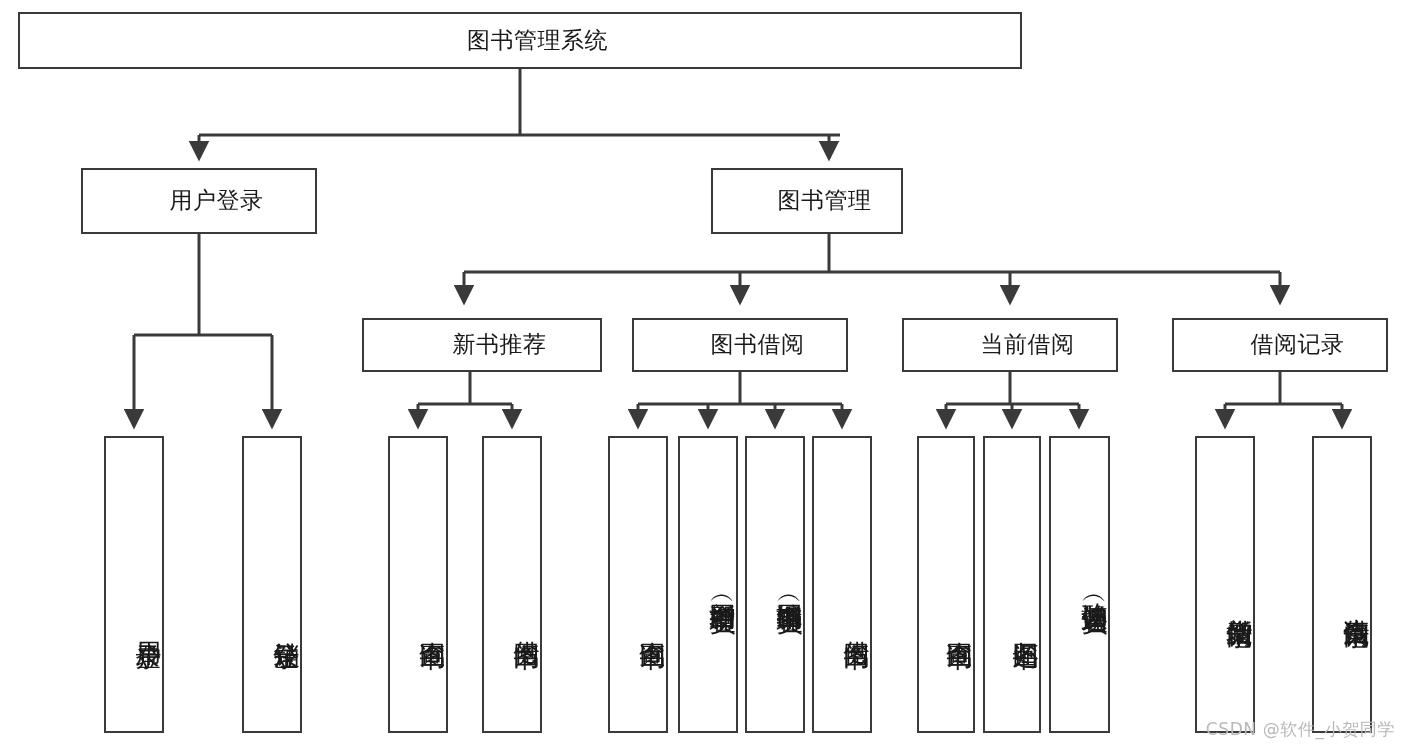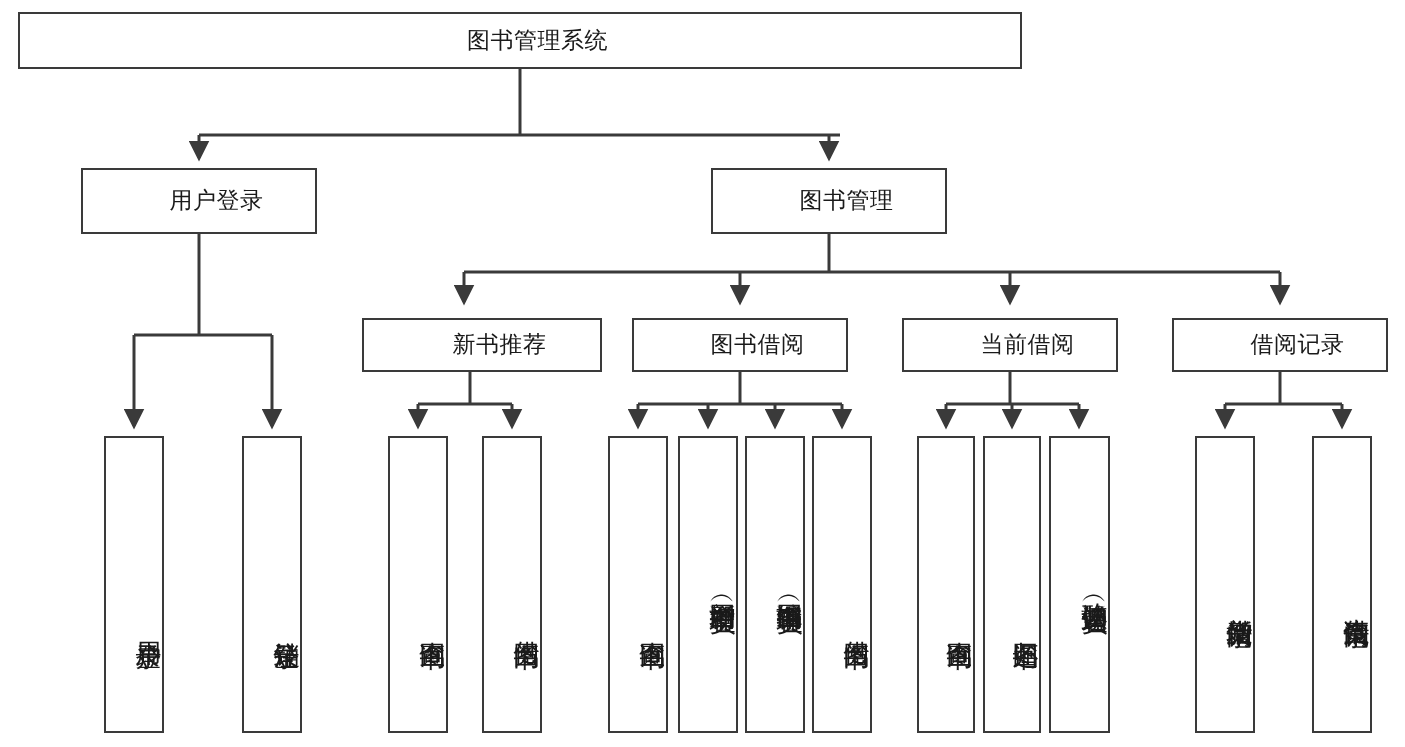--- a/index.html
+++ b/index.html
@@ -125,21 +125,21 @@
     </g>
   </svg>
 
   <div class="node horiz" style="left:18px; top:12px; width:1004px; height:57px;">
     <span>图书管理系统</span>
   </div>
 
   <div class="node horiz" style="left:81px; top:168px; width:236px; height:66px;">
     <span>用户登录</span>
   </div>
-  <div class="node horiz" style="left:711px; top:168px; width:236px; height:66px;">
+  <div class="node horiz" style="left:711px; top:168px; width:192px; height:66px;">
     <span>图书管理</span>
   </div>
 
   <div class="node horiz" style="left:362px; top:318px; width:240px; height:54px;">
     <span>新书推荐</span>
   </div>
   <div class="node horiz" style="left:632px; top:318px; width:216px; height:54px;">
     <span>图书借阅</span>
   </div>
   <div class="node horiz" style="left:902px; top:318px; width:216px; height:54px;">
@@ -186,14 +186,15 @@
     <span class="txt">确认归还（管理员）</span>
   </div>
 
   <div class="node vert" style="left:1195px; top:436px; width:60px; height:297px; padding-top:32px;">
     <span class="txt">新增借阅记录</span>
   </div>
   <div class="node vert" style="left:1312px; top:436px; width:60px; height:297px; padding-top:32px;">
     <span class="txt">查询借阅记录</span>
   </div>
 
+  <div id="watermark">CSDN @软件_小贺同学</div>
 
 </div>
 
 </body></html>

